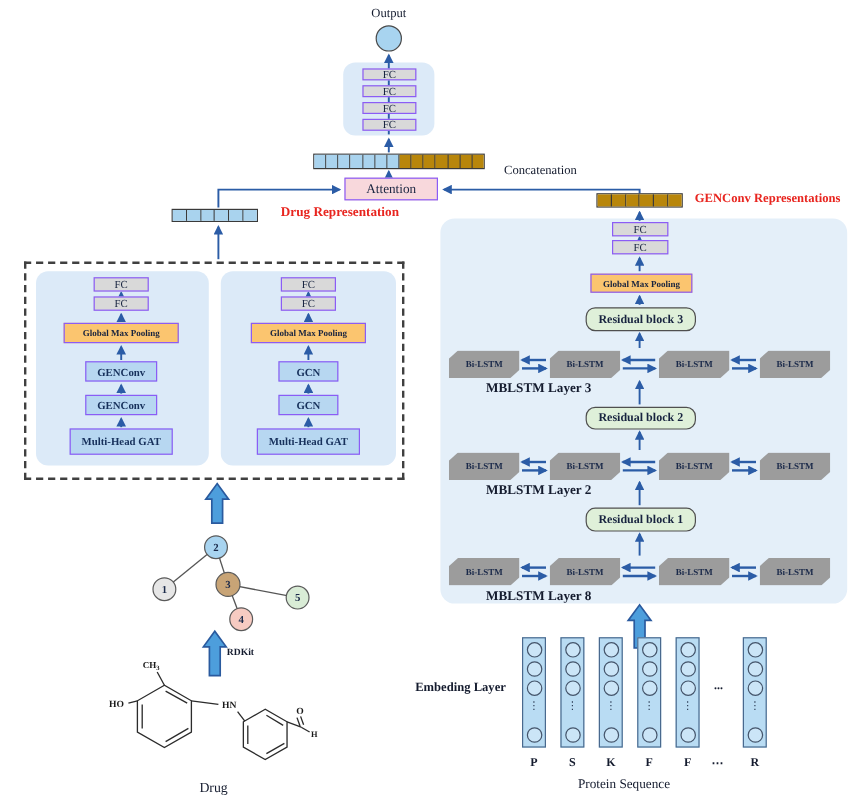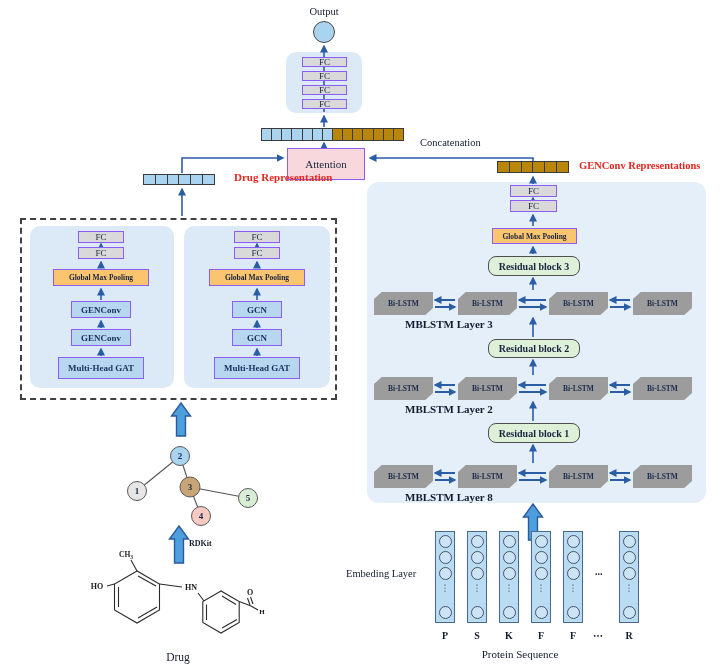--- a/index.html
+++ b/index.html
@@ -178,21 +178,21 @@
       <div class="cell" style="background: rgb(184, 134, 11);"></div>
       <div class="cell" style="background: rgb(184, 134, 11);"></div>
       <div class="cell" style="background: rgb(184, 134, 11);"></div>
       <div class="cell" style="background: rgb(184, 134, 11);"></div>
       <div class="cell" style="background: rgb(184, 134, 11);"></div>
       <div class="cell" style="background: rgb(184, 134, 11);"></div>
       <div class="cell" style="background: rgb(184, 134, 11);"></div>
     </div>
   <div class="lbl" style="left:420px;top:137px;font-size:10.5px;">Concatenation</div>
 
-  <div class="blk attn" style="left:287px;top:148px;width:78px;height:32px;text-align:right;">Attention</div>
+  <div class="blk attn" style="left:287px;top:148px;width:78px;height:19px;text-align:right;">Attention</div>
 
   <div class="bar" id="drug-bar" style="left:143px;top:174px;width:72px;height:11px;">
       <div class="cell" style="background: rgb(169, 211, 238);"></div>
       <div class="cell" style="background: rgb(169, 211, 238);"></div>
       <div class="cell" style="background: rgb(169, 211, 238);"></div>
       <div class="cell" style="background: rgb(169, 211, 238);"></div>
       <div class="cell" style="background: rgb(169, 211, 238);"></div>
       <div class="cell" style="background: rgb(169, 211, 238);"></div>
     </div>
   <div class="lbl red" style="left:234px;top:171px;font-size:11px;">Drug Representation</div>
@@ -224,21 +224,21 @@
   <div class="lbl" style="left:189px;top:539px;font-size:8px;font-weight:bold;">RDKit</div>
   <div class="lbl center" style="left:103px;top:651px;width:150px;font-size:11.5px;">Drug</div>
 
   <div class="blk fc" style="left:510px;top:185px;width:47px;height:12px;">FC</div>
   <div class="blk fc" style="left:510px;top:200px;width:47px;height:12px;">FC</div>
   <div class="blk gmp" style="left:492px;top:228px;width:85px;height:16px;">Global Max Pooling</div>
   <div class="res" style="left:488px;top:256px;width:92px;height:20px;">Residual block 3</div>
   <div class="res" style="left:488px;top:339px;width:92px;height:19px;">Residual block 2</div>
   <div class="res" style="left:488px;top:423px;width:92px;height:20px;">Residual block 1</div>
 
-  <div class="lbl" style="left:346px;top:568px;font-size:10.5px;font-weight:400;">Embeding Layer</div>
+  <div class="lbl" style="left:346px;top:568px;font-size:10.5px;font-weight:700;">Embeding Layer</div>
   <div class="lbl" style="left:595px;top:566px;font-size:10px;font-weight:bold;">...</div>
   <div class="lbl center" style="left:455px;top:648px;width:130px;font-size:11px;">Protein Sequence</div>
 
 <div class="bilstm" style="left: 374px; top: 292px; width: 59px; height: 23px;">Bi-LSTM</div>
     <div class="bilstm" style="left: 458px; top: 292px; width: 59px; height: 23px;">Bi-LSTM</div>
     <div class="bilstm" style="left: 549px; top: 292px; width: 59px; height: 23px;">Bi-LSTM</div>
     <div class="bilstm" style="left: 633px; top: 292px; width: 59px; height: 23px;">Bi-LSTM</div>
     <div class="lbl mblstm-lab" style="left: 405px; top: 318px;">MBLSTM Layer 3</div>
     <div class="bilstm" style="left: 374px; top: 377px; width: 59px; height: 23px;">Bi-LSTM</div>
     <div class="bilstm" style="left: 458px; top: 377px; width: 59px; height: 23px;">Bi-LSTM</div>

